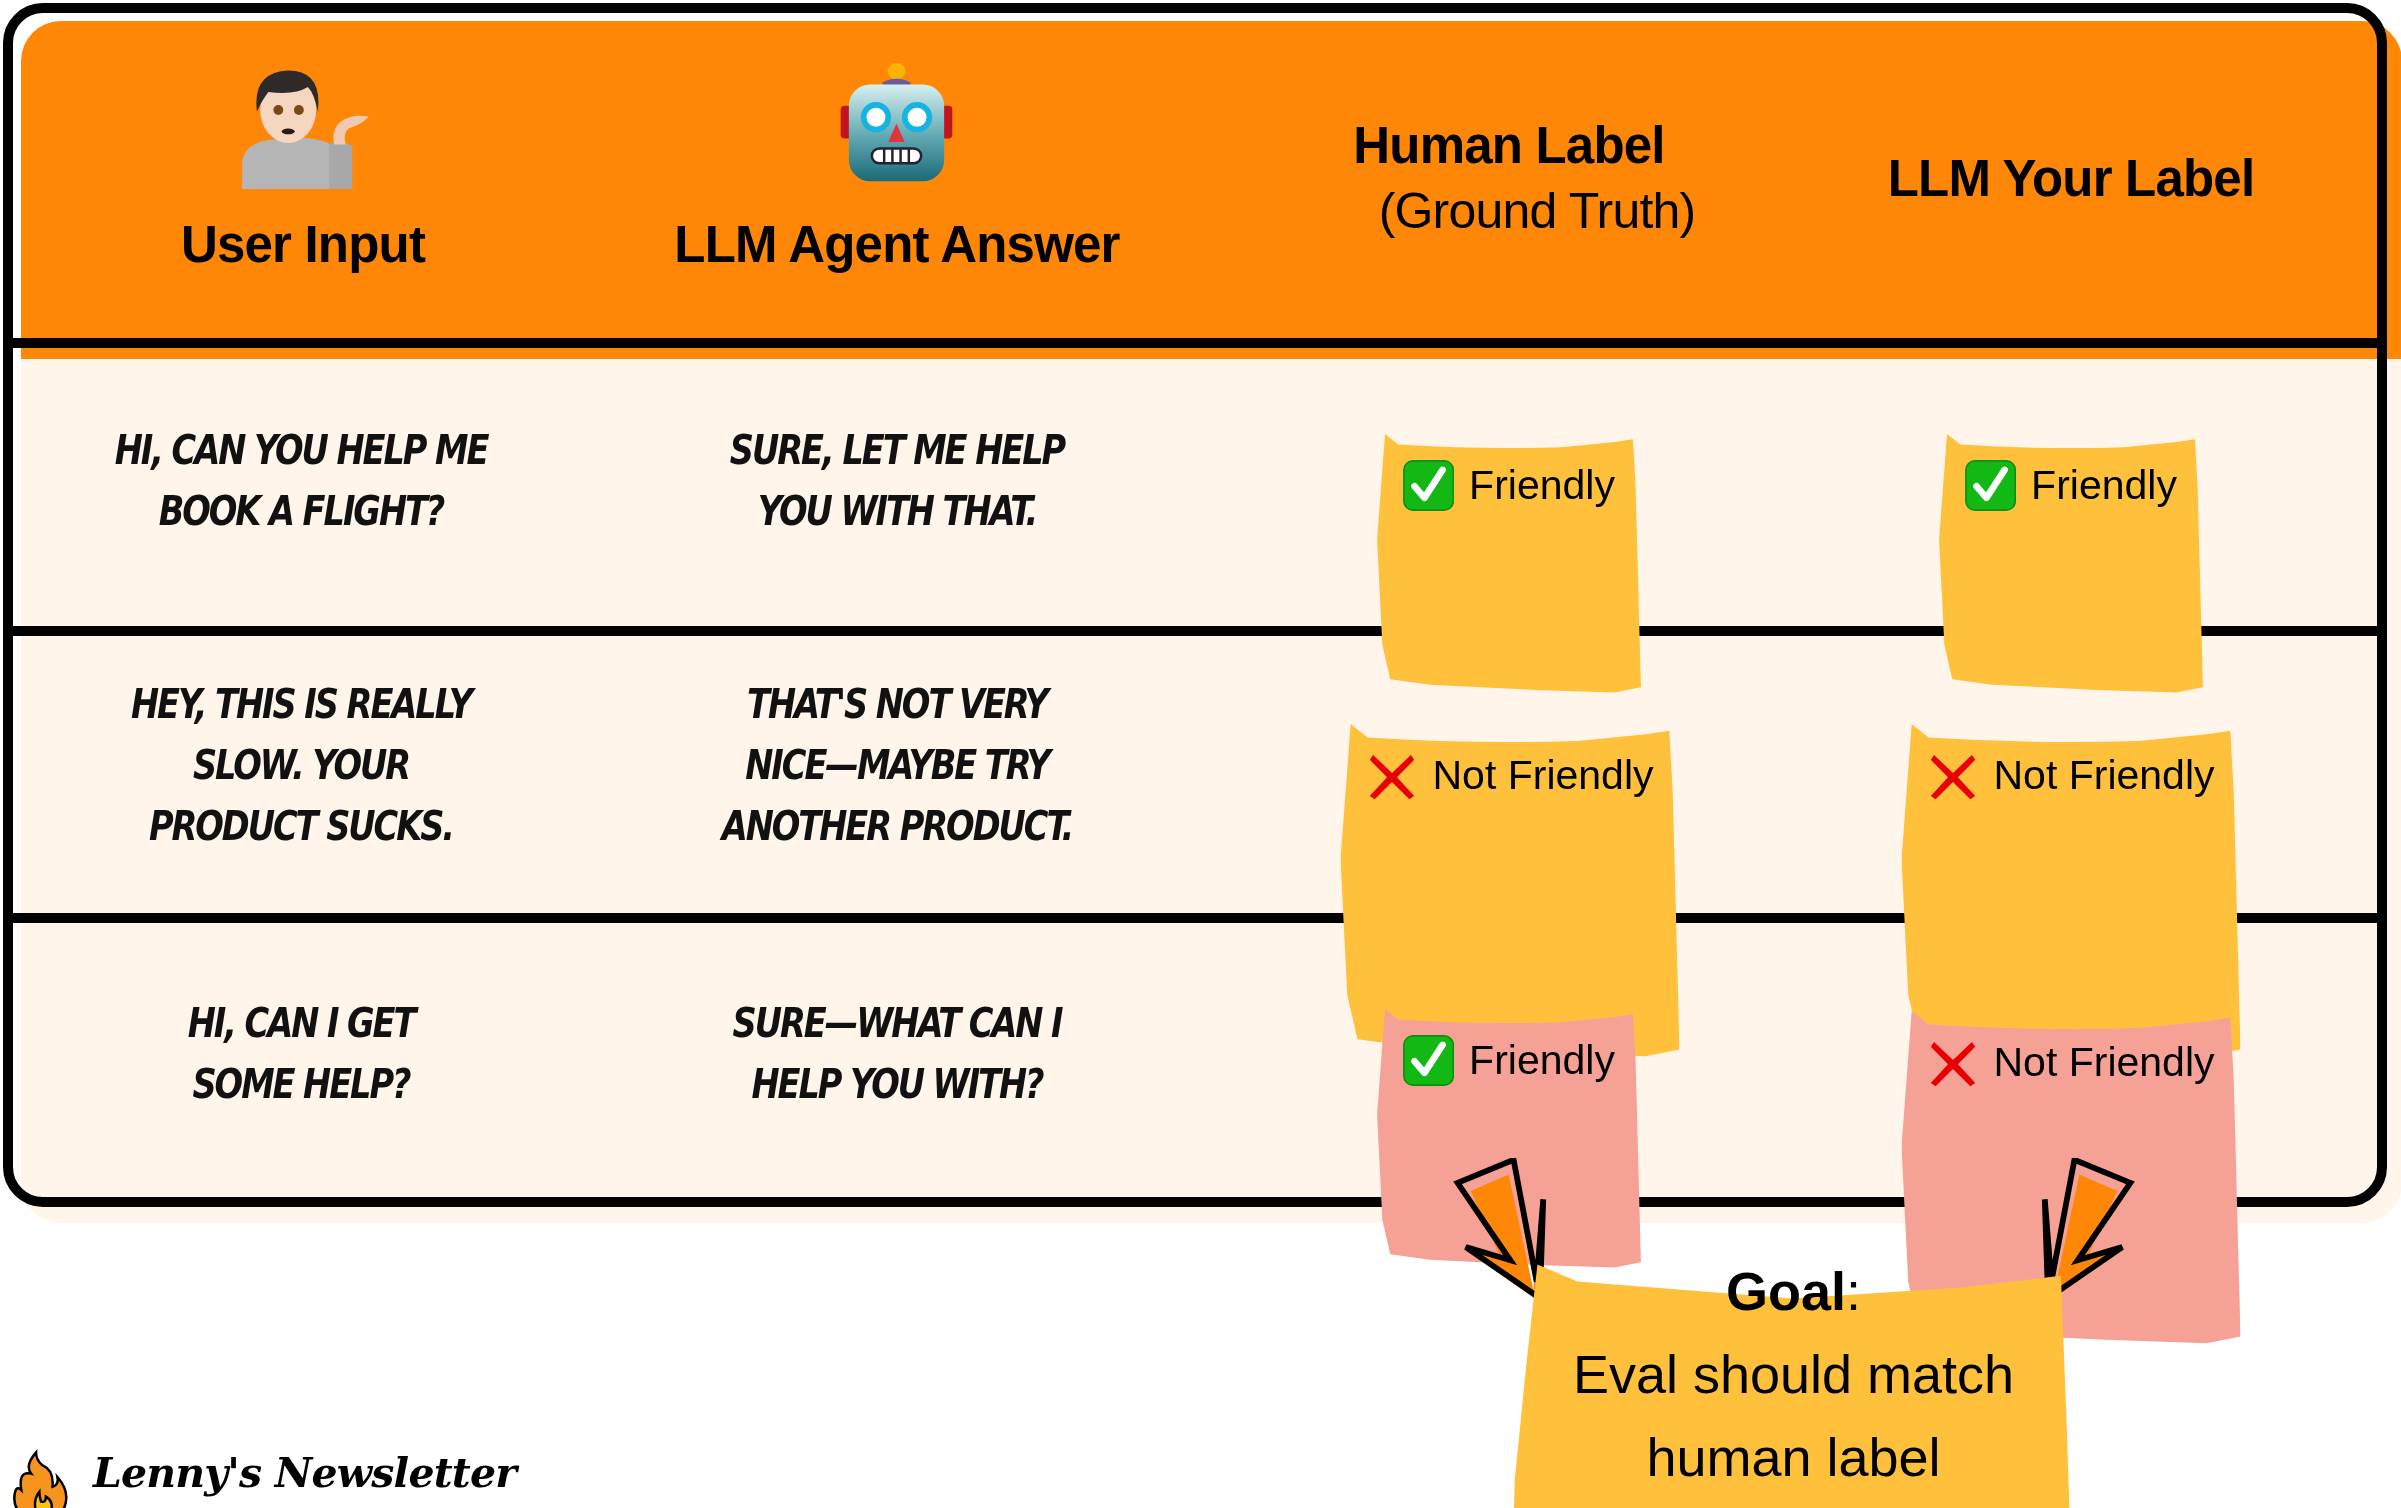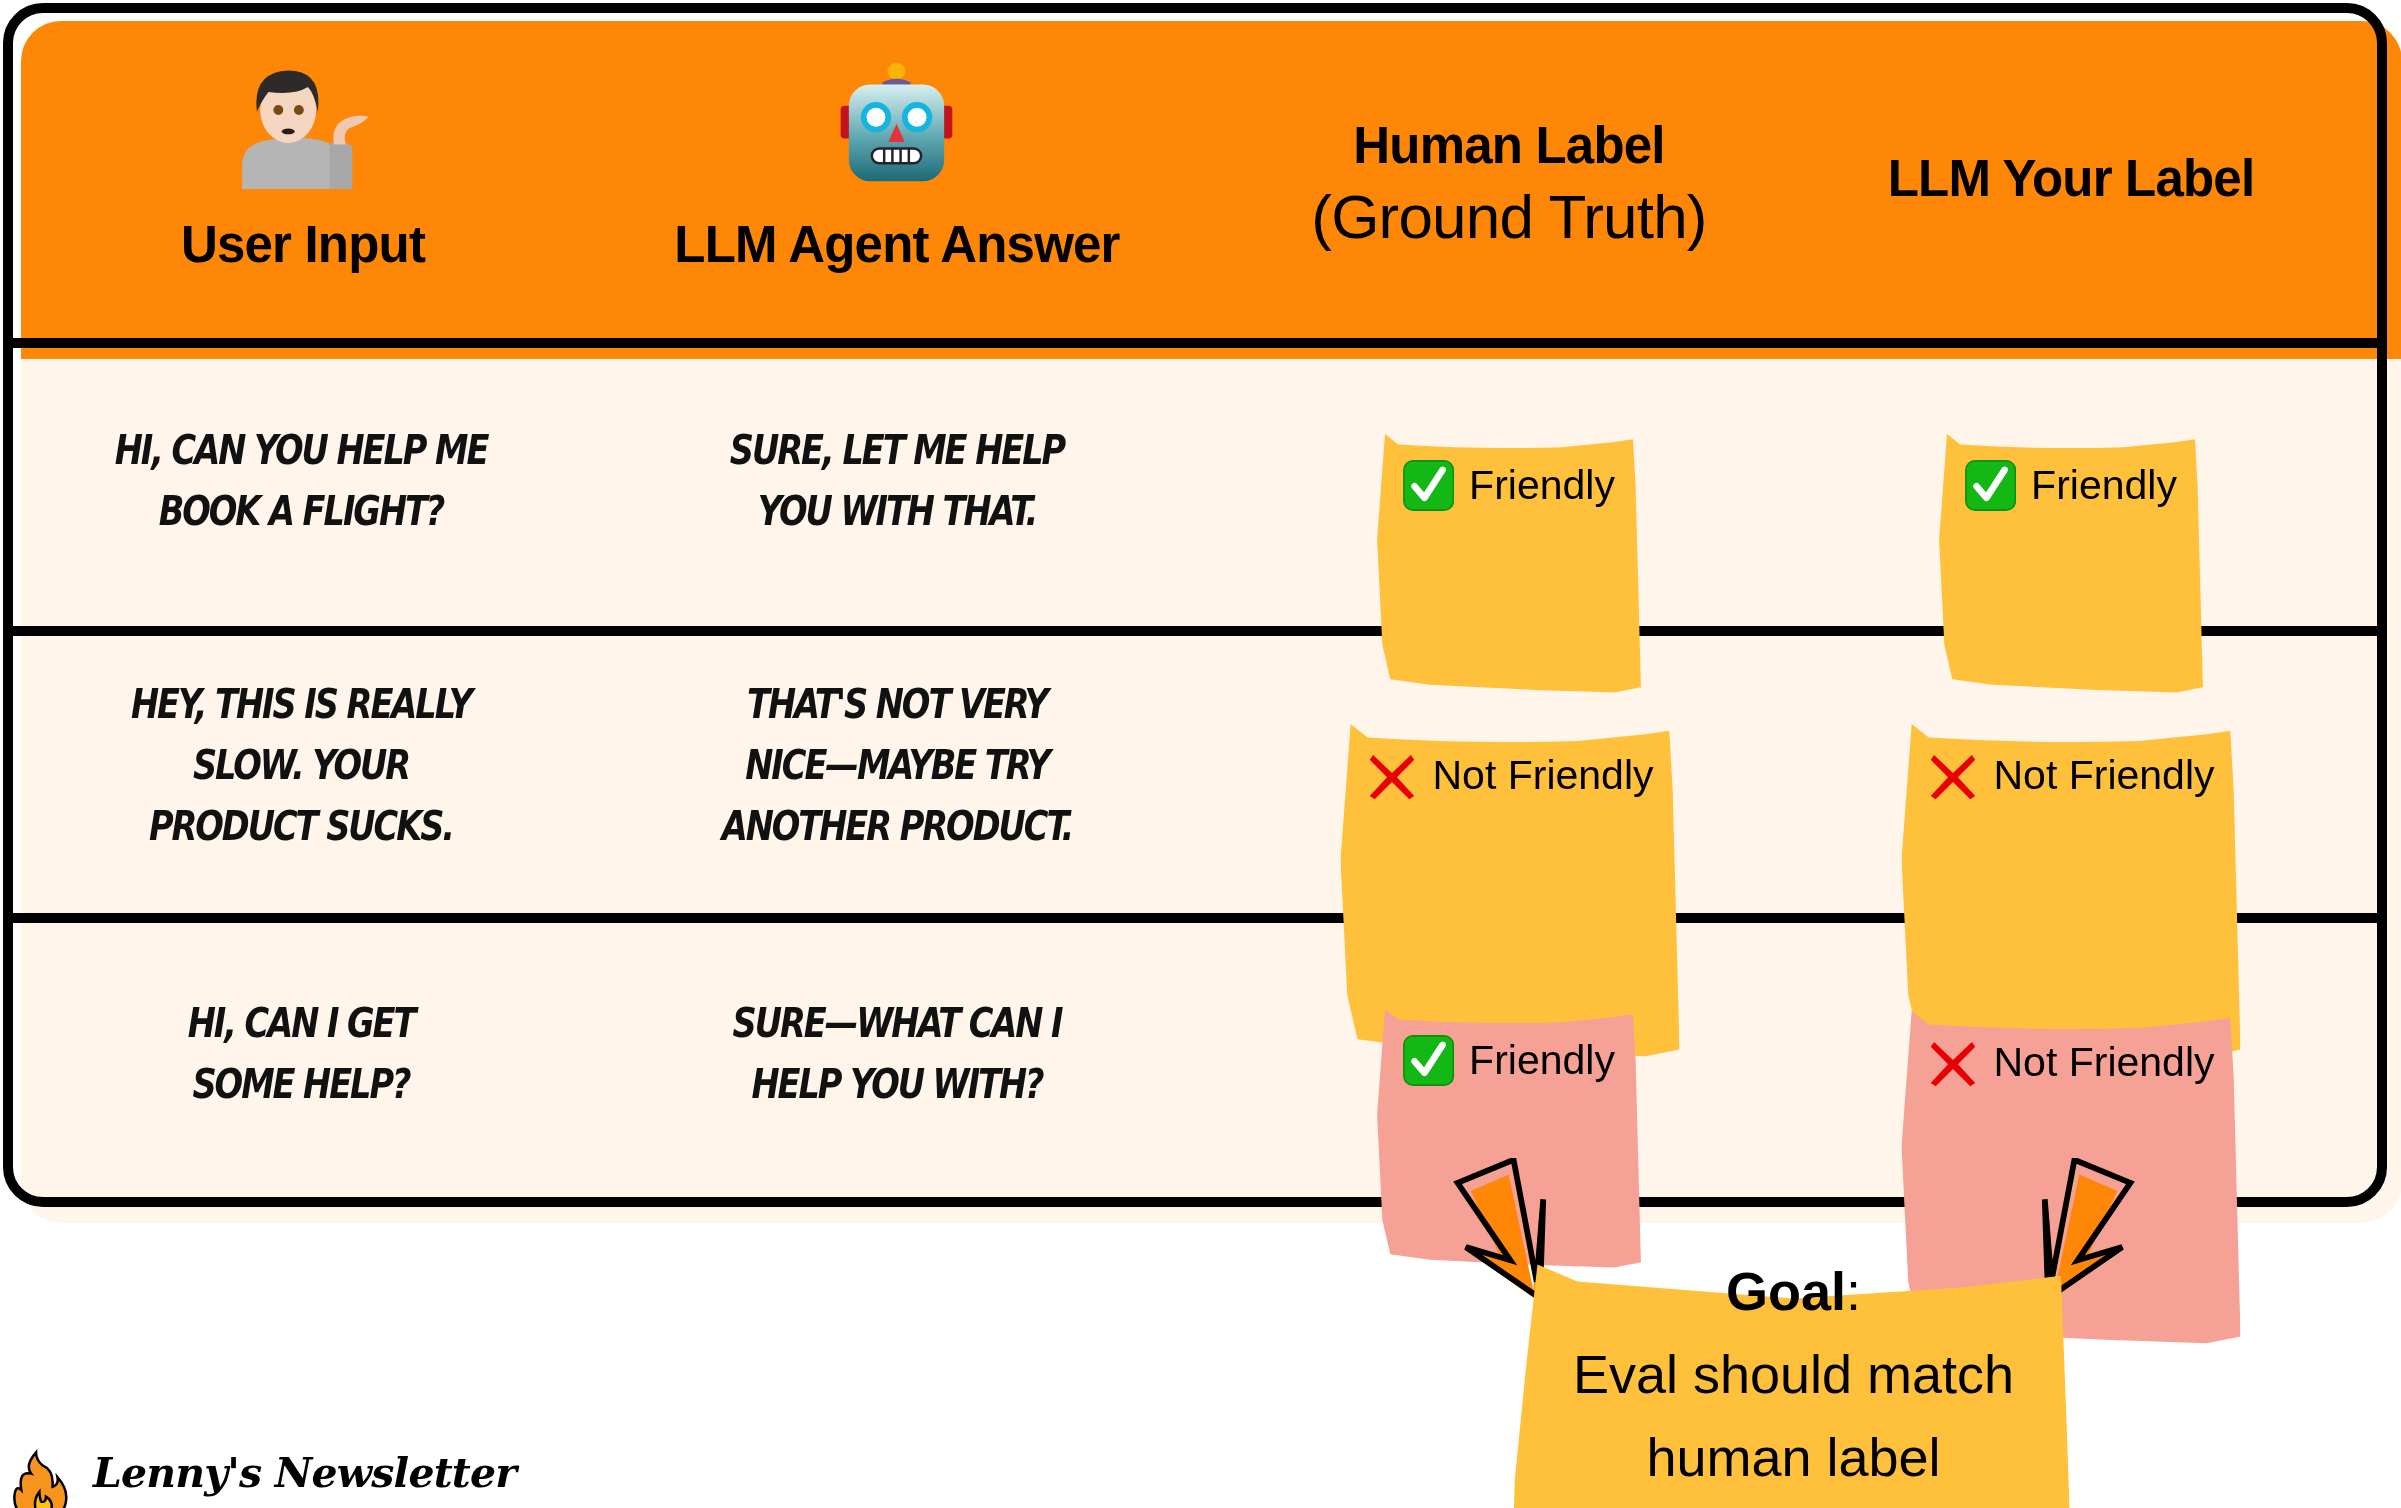--- a/index.html
+++ b/index.html
@@ -6,21 +6,21 @@
   body { width:2401px; height:1509px; position:relative; background:#ffffff; overflow:hidden;
          font-family: "Liberation Sans", sans-serif; color:#000; }
   .fill { position:absolute; left:20.6px; top:20.6px; width:2381px; height:1202px;
           border-radius:40px; background:#FFF5EB; overflow:hidden; }
   .fill .hdr { position:absolute; left:0; top:0; width:100%; height:338px; background:#FF8708; }
   .outline { position:absolute; left:3.3px; top:3.3px; width:2364px; height:1184px;
              border:10px solid #000; border-radius:40px; pointer-events:none; }
   .divider { position:absolute; left:3.3px; width:2384px; height:10px; background:#000; }
   .col { position:absolute; transform:translateX(-50%); text-align:center; }
   .hdr-title { font-weight:700; font-size:51px; letter-spacing:-0.8px; white-space:nowrap; line-height:1; }
-  .hdr-sub { font-weight:400; font-size:62px; letter-spacing:-0.8px; white-space:nowrap; line-height:1; }
+  .hdr-sub { font-weight:400; font-size:50px; letter-spacing:-0.8px; white-space:nowrap; line-height:1;margin-left:28px; }
   .emoji { position:absolute; }
   .hand { font-family:"DejaVu Sans", sans-serif; font-weight:700; font-style:italic;
           font-size:41px; line-height:61px; letter-spacing:-2.5px; text-transform:uppercase;
           transform:translateX(-50%) scaleX(0.82); white-space:nowrap; color:#111; }
   .badge { position:absolute; transform:translateX(-50%); display:flex; align-items:center;
            gap:15px; padding:0 26px; height:102px; white-space:nowrap; }
   .badge .bg { position:absolute; inset:0; z-index:0; }
   .badge .ico, .badge .txt { position:relative; z-index:1; }
   .badge .txt { font-size:41px; font-weight:400; }
   .goal { position:absolute; left:1509px; top:1253px; width:569px; height:241px; }

